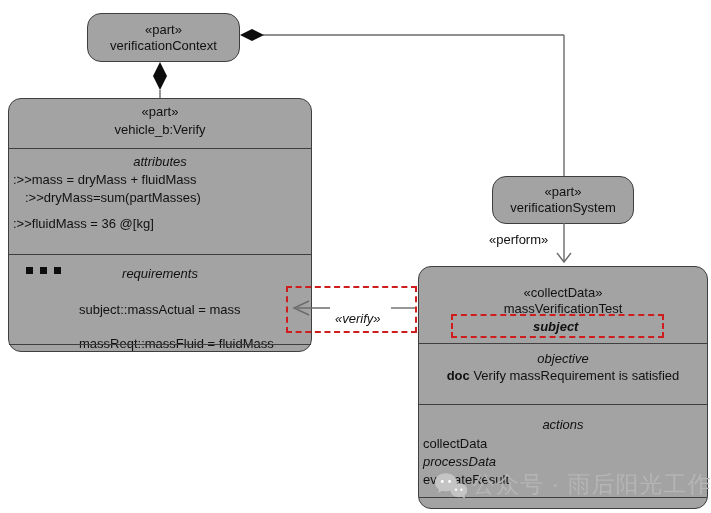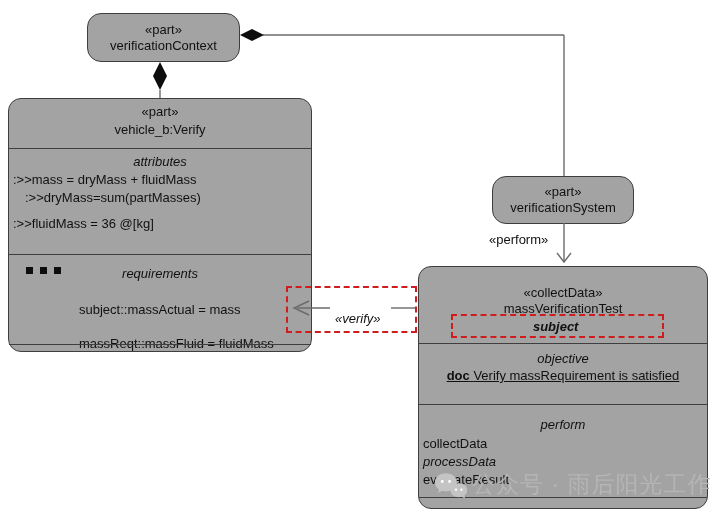--- a/index.html
+++ b/index.html
@@ -75,24 +75,24 @@
     <div class="stline">«part»</div>
     <div class="stline">verificationSystem</div>
   </div>
 
   <div class="node block" style="left:418px;top:266px;width:290px;height:243px;">
     <div class="t c" style="top:18px;">«collectData»</div>
     <div class="t c" style="top:34px;">massVerificationTest</div>
     <div class="divider" style="top:76px;"></div>
 
     <div class="t c it" style="top:84px;">objective</div>
-    <div class="t c" style="top:101px;text-decoration:underline;"><span class="b">doc</span>&nbsp;<span>Verify massRequirement is satisfied</span></div>
+    <div class="t c" style="top:101px;"><span class="b">doc</span>&nbsp;<span>Verify massRequirement is satisfied</span></div>
     <div class="divider" style="top:137px;"></div>
 
-    <div class="t c it" style="top:150px;">perform</div>
+    <div class="t c it" style="top:150px;">actions</div>
     <div class="t" style="top:169px;left:4px;text-align:center;">collectData</div>
     <div class="t it" style="top:187px;left:4px;">processData</div>
     <div class="t" style="top:205px;left:4px;">evaluateResult</div>
     <div class="divider" style="top:230px;"></div>
   </div>
 
   <div class="redbox" style="left:286px;top:286px;width:131px;height:47px;"></div>
 
   <div class="redbox subjectbox" style="left:451px;top:314px;width:213px;height:24px;font-style:italic;"><span class="b">subject</span>&nbsp;</div>
 

